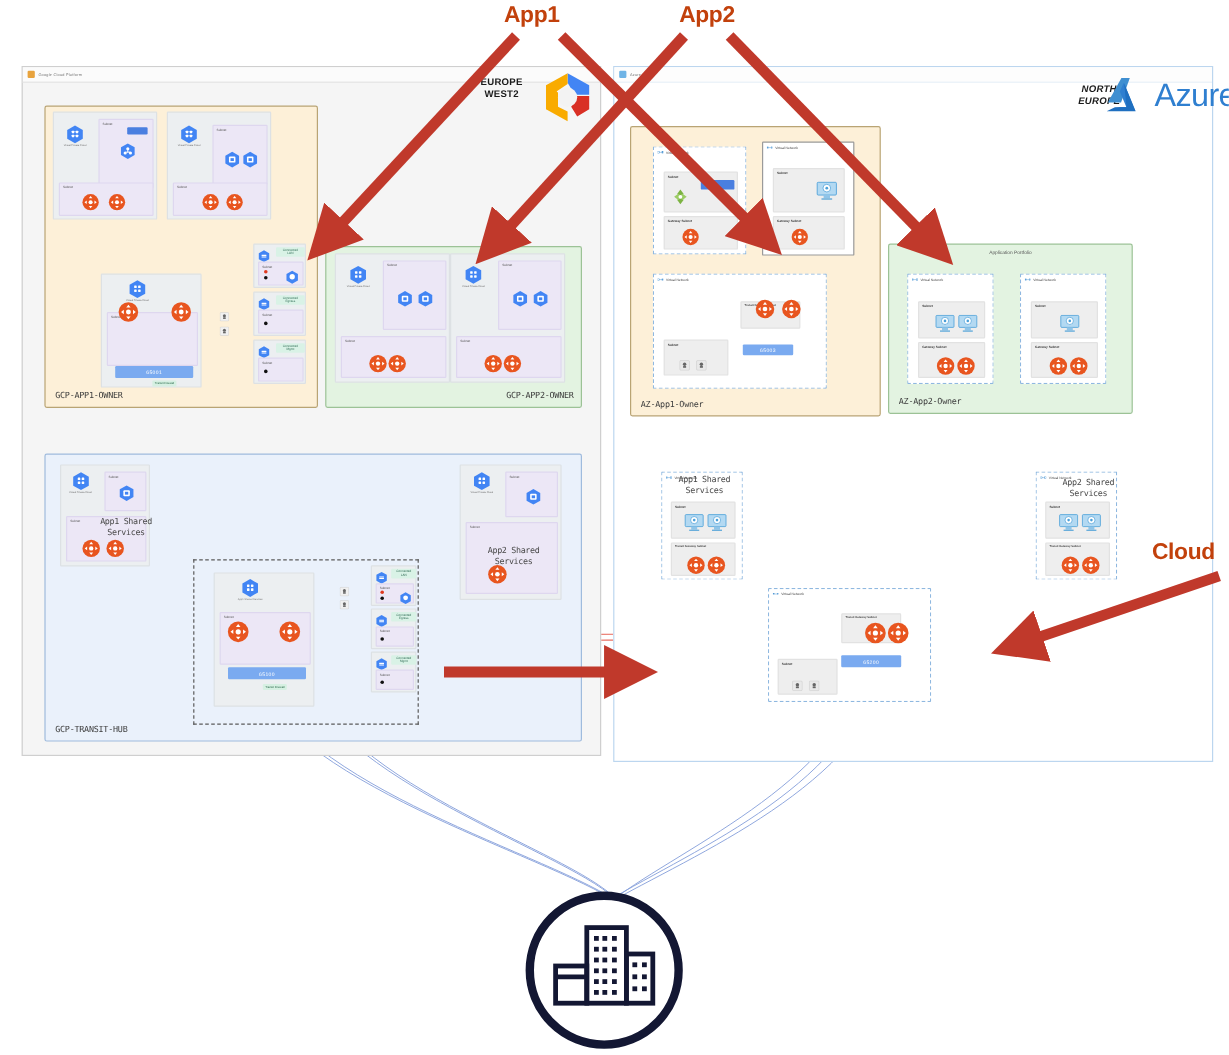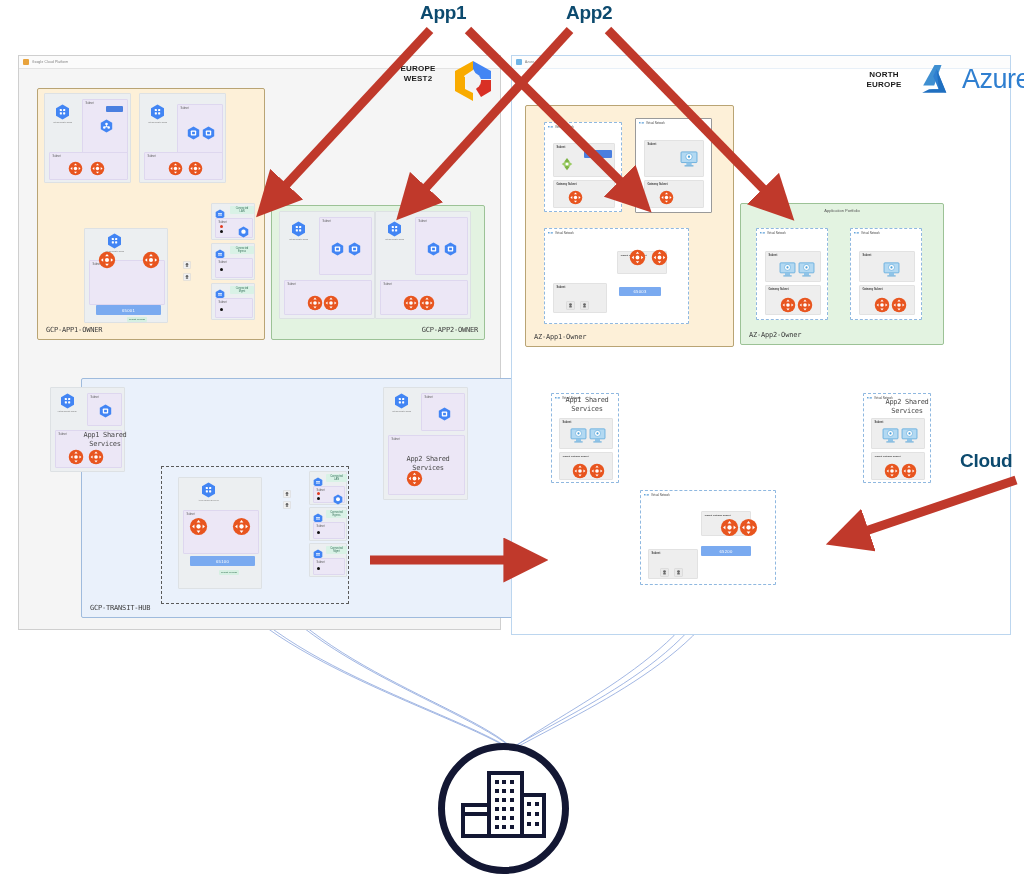--- a/index.html
+++ b/index.html
@@ -36,21 +36,21 @@
 
   
   .zone { position:absolute; border-radius:2px; }
   .zone-label {
     position:absolute; bottom:5px; left:8px; font-size:7px;
     font-family:"DejaVu Sans Mono", monospace; color:#3c3c3c; letter-spacing:-.2px;
     white-space:nowrap;
   }
   .zone.orange  { background:#fdf0d8; border:1px solid #b9a474; }
   .zone.green   { background:#e3f3e1; border:1px solid #9cc296; }
-  .zone.bluehub { background:#eaf1fb; border:1px solid #9fbbdd;margin-left:44px; }
+  .zone.bluehub { background:#eaf1fb; border:1px solid #9fbbdd; }
 
   .zone-title {
     position:absolute; top:4px; left:0; right:0; text-align:center;
     font-size:4px; color:#555;
   }
 
   
   .gbox { position:absolute; background:#eceff1; border:1px solid #dde1e4; border-radius:1px; }
   .gsub { position:absolute; background:#ece7f6; border:1px solid #ded7ef; border-radius:1px; }
   .gsub-lbl, .gbox-lbl {
@@ -91,21 +91,21 @@
   
   .ico { position:absolute; }
   .hexicon { position:absolute; }
   .router { position:absolute; }
   .dot-black { position:absolute; width:3.4px; height:3.4px; border-radius:50%; background:#111; }
   .dot-red   { position:absolute; width:3px; height:3px; border-radius:50%; background:#e03a20; }
   .gcp-node-lbl { position:absolute; font-size:2.3px; color:#6a6a6a; text-align:center; white-space:nowrap; }
   .blue-chip { position:absolute; background:#4a7fe0; border-radius:1px; }
 
   
-  .anno-label { position:absolute; font-size:19px; font-weight:bold; color:#0c4a6e; letter-spacing:-.3px; }
+  .anno-label { position:absolute; font-size:19px; font-weight:bold; color:#c2410c; letter-spacing:-.3px; }
   svg.overlay { position:absolute; inset:0; width:1024px; height:879px; pointer-events:none; }
 
   
   .org-circle { position:absolute; }
   .dashed-hub { position:absolute; border:1px dashed #5a5a5a; }
 </style>
 </head>
 <body>
 
 <div class="canvas">
@@ -767,21 +767,21 @@
       </svg>
   </div>
 
   <div class="cloud-window azure" style="left:511px; top:55px; width:500px; height:580px;">
     <div class="win-titlebar">
       <div class="win-fav az"></div>
       <div class="win-title">Azure</div>
     </div>
   </div>
 
-  <div class="region-label" style="left:860px; top:70px; width:48px;">
+  <div class="region-label" style="left:892px; top:70px; width:48px;font-style:italic;">
     <span>NORTH</span><br>
     <span>EUROPE</span>
   </div>
 
   <div class="azure-logo" style="left:920px; top:63px;">
     <svg width="38" height="33" viewBox="0 0 38 33">
       <path d="M14.5 2 L21.5 2 L14.2 22.5 L3.2 22.5 Z" fill="#3f8fd1"></path>
       <path d="M16.5 6 L26 29.5 L9 26.2 L18.6 26.2 L13.2 13.3 Z" fill="#2f7fd0"></path>
       <path d="M16.8 6.4 L26.4 29.8 L2.2 29.8 L9.1 26.3 L18.8 26.3 Z" fill="#1f6fc0"></path>
     </svg>

